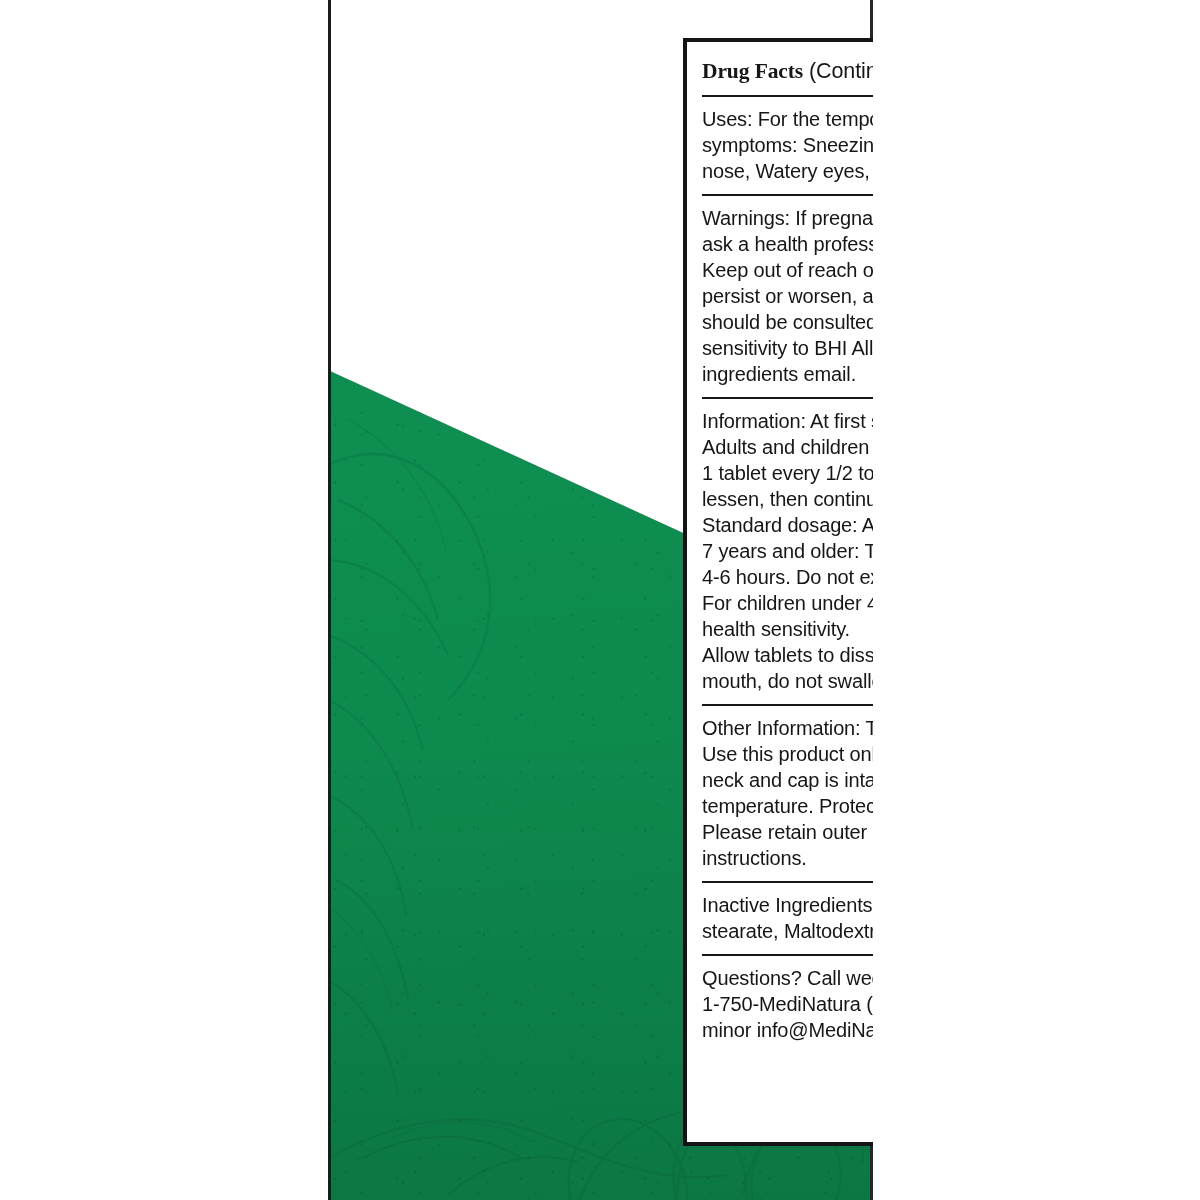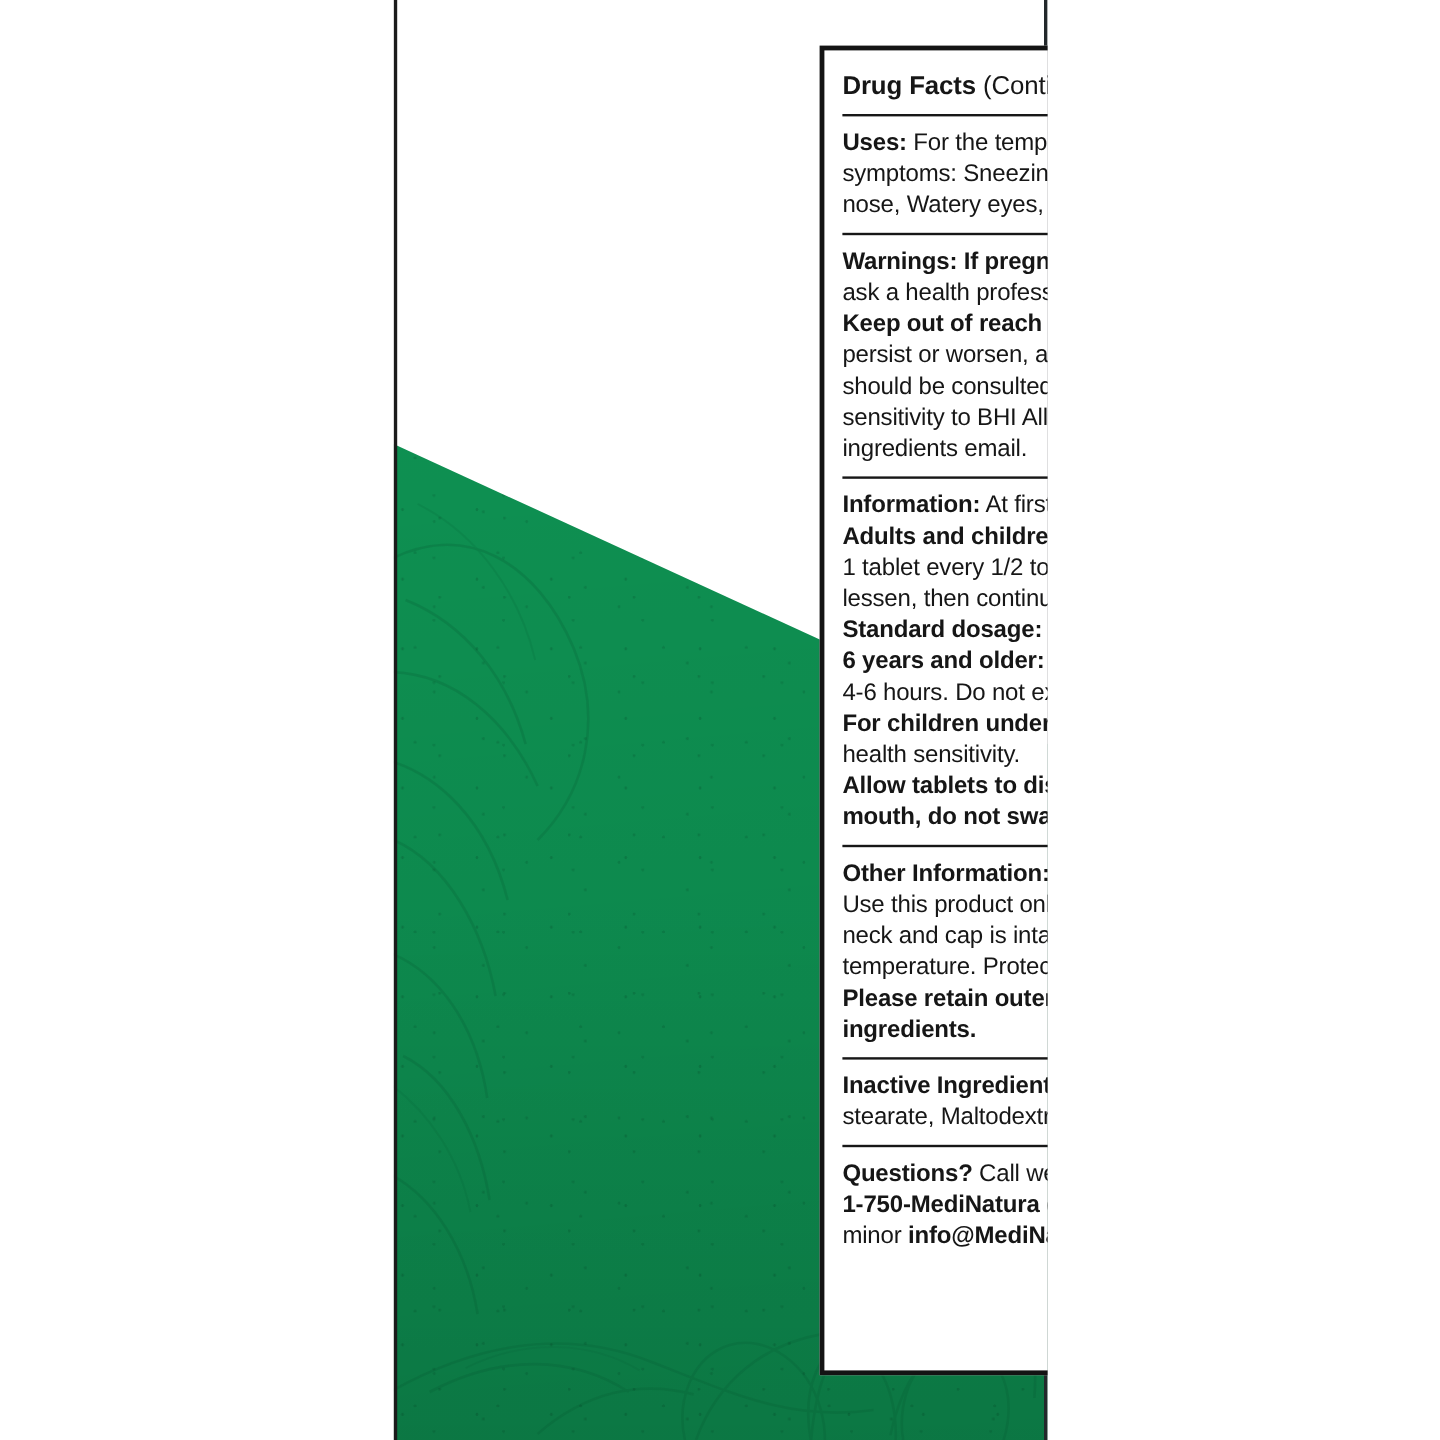--- a/index.html
+++ b/index.html
@@ -109,35 +109,35 @@
     box-sizing: border-box;
     color: #161616;
   }
 
   .df-title {
     font-size: 21.5px;
     line-height: 1.25;
     padding: 16px 0 10px 0;
     letter-spacing: -0.1px;
   }
-  .df-title b { font-weight: 700; }
+  .df-title b { font-weight: 700; font-family: Liberation Serif, serif; }
 
   hr.rule {
     border: 0;
     border-top: 2.6px solid #171717;
     margin: 0;
   }
 
   .sect {
     padding: 9px 0 10px 0;
     font-size: 20px;
     line-height: 1.30;
     letter-spacing: -0.15px;
   }
-  .sect b { font-weight: 700; }
+  .sect b { font-weight: 400; }
   .sect .ln { display: block; }
 </style>
 </head>
 <body>
 
 <div id="scene">
 
   <div class="carton">
 
     <div class="green-field">
@@ -203,35 +203,35 @@
               <span class="ln"><span>sensitivity to BHI Allergy or any of its</span></span>
               <span class="ln"><span>ingredients email.</span></span>
             </div>
             <hr class="rule">
             <div class="sect">
               <span class="ln"><b>Information:</b><span> At first sign of symptoms:</span></span>
               <span class="ln"><b>Adults and children 4 years and older:</b></span>
               <span class="ln"><span>1 tablet every 1/2 to 1 hour until symptoms</span></span>
               <span class="ln"><span>lessen, then continue with standard dosage.</span></span>
               <span class="ln"><b>Standard dosage: Adults and children</b></span>
-              <span class="ln"><b>6 years and older:</b><span> Take 1-2 tablets every</span></span>
+              <span class="ln"><b>7 years and older:</b><span> Take 1-2 tablets every</span></span>
               <span class="ln"><span>4-6 hours. Do not exceed 12 tablets in 24 hours.</span></span>
               <span class="ln"><b>For children under 4 years,</b></span>
               <span class="ln"><span>health sensitivity.</span></span>
               <span class="ln"><b>Allow tablets to dissolve completely in the</b></span>
               <span class="ln"><b>mouth, do not swallow.</b></span>
             </div>
             <hr class="rule">
             <div class="sect">
               <span class="ln"><b>Other Information: Tamper Evident:</b></span>
               <span class="ln"><span>Use this product only if shrink seal around</span></span>
               <span class="ln"><span>neck and cap is intact. Store at room</span></span>
               <span class="ln"><span>temperature. Protect from light and moisture.</span></span>
               <span class="ln"><b>Please retain outer carton for full product</b></span>
-              <span class="ln"><b>ingredients.</b></span>
+              <span class="ln"><b>instructions.</b></span>
             </div>
             <hr class="rule">
             <div class="sect">
               <span class="ln"><b>Inactive Ingredients:</b></span>
               <span class="ln"><span>stearate, Maltodextrin</span></span>
             </div>
             <hr class="rule">
             <div class="sect">
               <span class="ln"><b>Questions?</b><span> Call weekdays 8AM-4PM Mountain</span></span>
               <span class="ln"><b>1-750-MediNatura</b><span> (1-844-633-4628) or</span></span>

